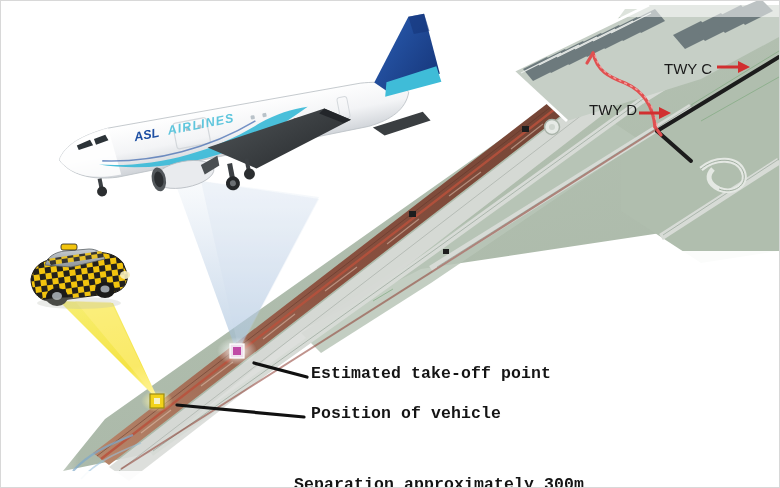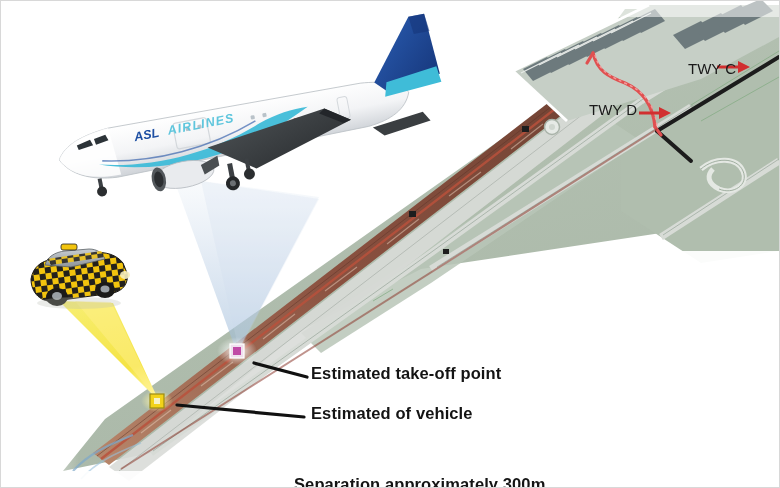--- a/index.html
+++ b/index.html
@@ -24,39 +24,39 @@
     top: 0; left: 0;
     width: 780px;
     height: 488px;
     pointer-events: none;
   }
   svg.layer { display: block; }
 
   
   .anno {
     position: absolute;
-    font-family: Liberation Sans, sans-serif;
+    font-family: Liberation Mono, monospace;
     font-weight: bold;
     font-size: 16.5px;
     color: #141414;
     white-space: nowrap;
     letter-spacing: 0.1px;
   }
   #anno-takeoff   { left: 310px; top: 363px; }
   #anno-vehicle   { left: 310px; top: 403px; }
   #anno-separation{ left: 293px; top: 446px; margin-top: 28px; }
 
   .twy-label {
     position: absolute;
     font-family: "Liberation Sans", sans-serif;
     font-size: 15px;
     color: #1a1a1a;
     white-space: nowrap;
   }
-  #twy-c-label { left: 663px; top: 59px; margin-left: 24px; }
+  #twy-c-label { left: 663px; top: 59px; }
   #twy-d-label { left: 588px; top: 100px; }
 </style>
 </head>
 <body>
 
 <div id="scene">
 
   <svg class="layer" viewBox="0 0 780 488" preserveAspectRatio="none">
     <defs>
       <clipPath id="sceneClip">
@@ -390,21 +390,21 @@
       </g>
       <g>
         <line x1="638" y1="112" x2="658" y2="112" stroke="#d12f2f" stroke-width="3"></line>
         <polygon points="658,106 670,112 658,118"></polygon>
       </g>
     </g>
   </svg>
 
   <div class="anno" id="anno-takeoff">Estimated take-off point</div>
 
-  <div class="anno" id="anno-vehicle">Estimated of vehicle</div>
+  <div class="anno" id="anno-vehicle">Position of vehicle</div>
 
   <div class="anno" id="anno-separation">Separation approximately 300m</div>
 
   <div class="twy-label" id="twy-c-label">TWY C</div>
 
   <div class="twy-label" id="twy-d-label">TWY D</div>
 
 </div>
 
 </body></html>

